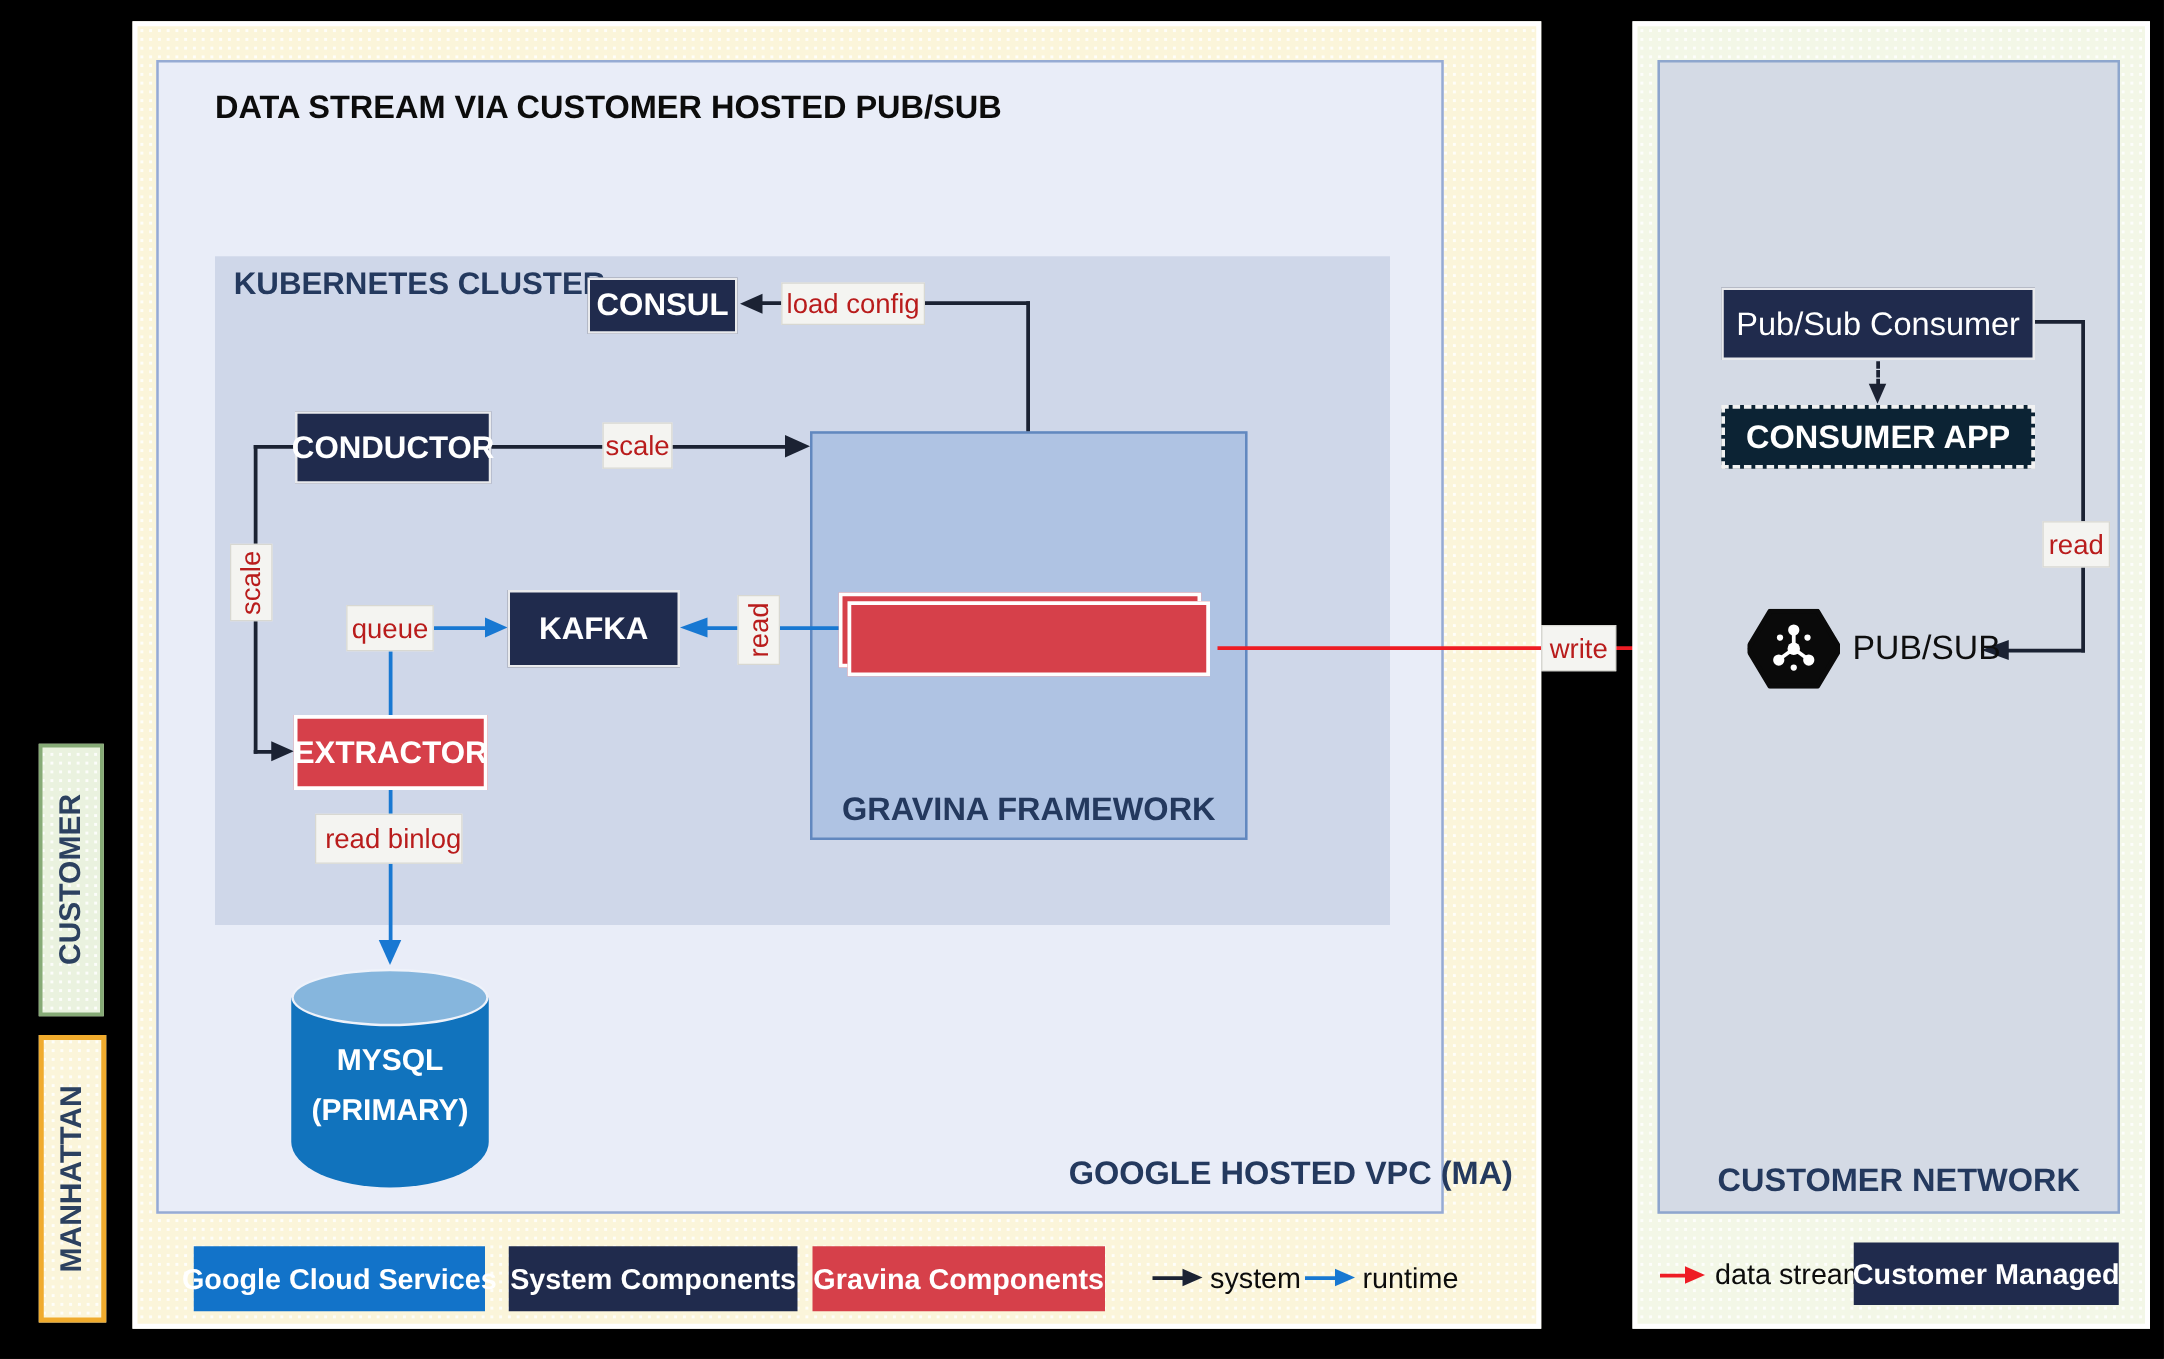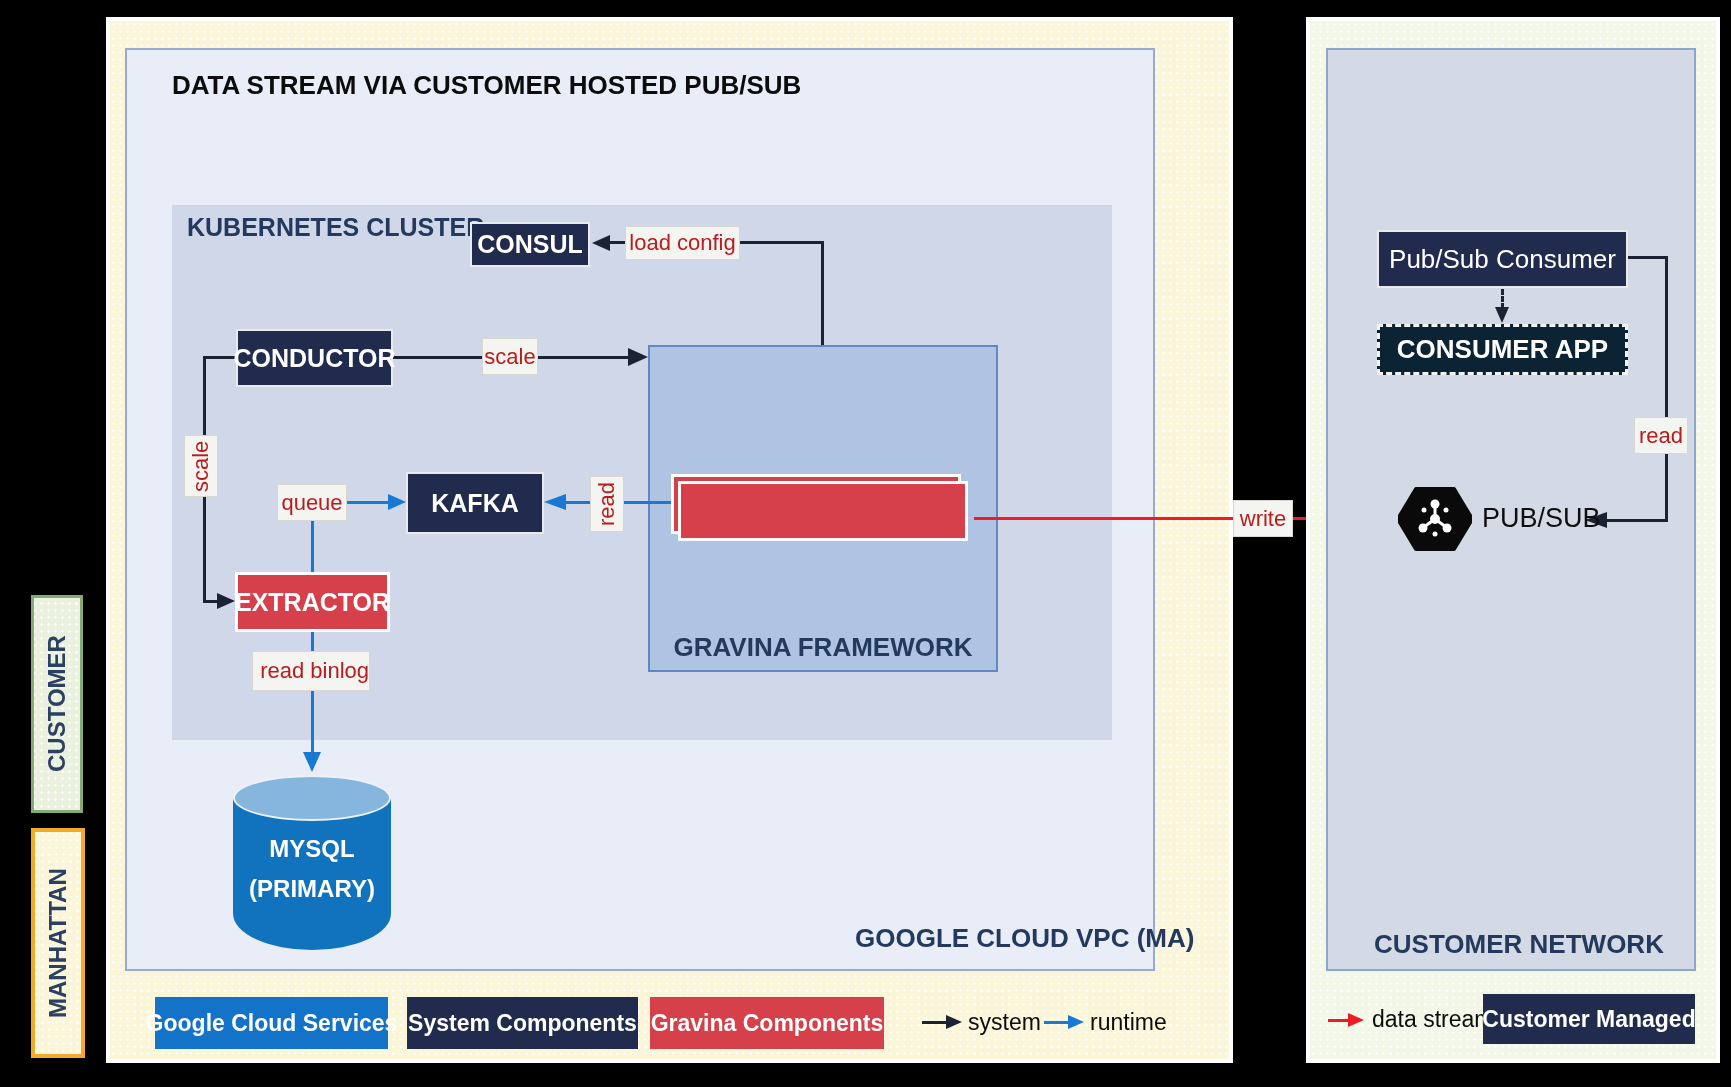--- a/index.html
+++ b/index.html
@@ -118,21 +118,21 @@
     <span>read binlog</span>
   </div>
   <div class="abs tag" style="left:1233px;top:500px;width:60px;height:37px;">
     <span>write</span>
   </div>
   <div class="abs tag tag-v" style="left:1310px;top:461px;width:36px;height:118px;background:#ffffff;
               border:2px solid #e11b22;color:#e11b22;">
     <span>Authorized</span>
   </div>
 
-  <div class="abs big-label" style="left:855px;top:923px;width:290px;text-align:right;">GOOGLE CLOUD VPC (MA)</div>
+  <div class="abs big-label" style="left:855px;top:923px;width:290px;text-align:right;">GOOGLE HOSTED VPC (MA)</div>
 
   <div class="abs node" style="left:155px;top:997px;width:233px;height:52px;background:#1273c9;font-size:23px;font-weight:600;">
     <span>Google Cloud Services</span>
   </div>
   <div class="abs node" style="left:407px;top:997px;width:231px;height:52px;background:#202b4d;font-size:23px;font-weight:600;">
     <span>System Components</span>
   </div>
   <div class="abs node" style="left:650px;top:997px;width:234px;height:52px;background:#d6404a;font-size:23px;font-weight:600;">
     <span>Gravina Components</span>
   </div>

